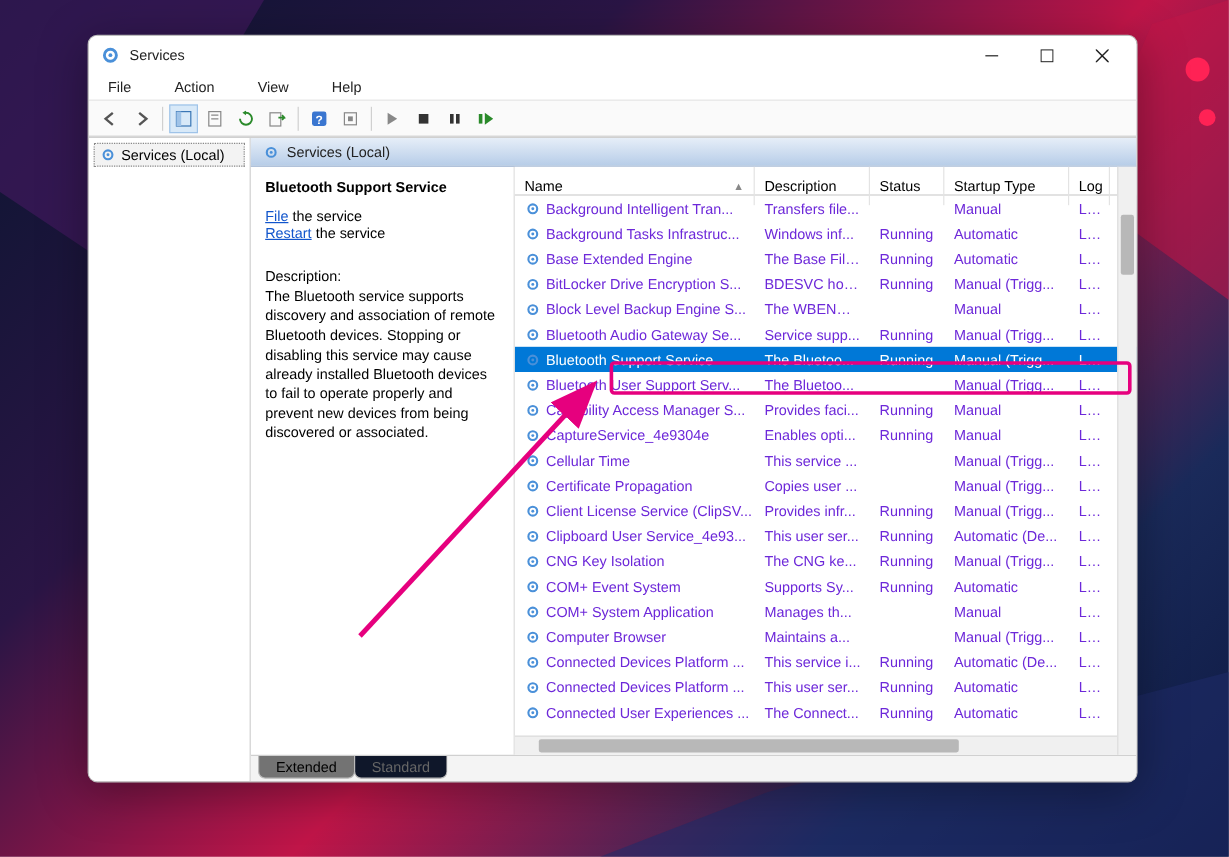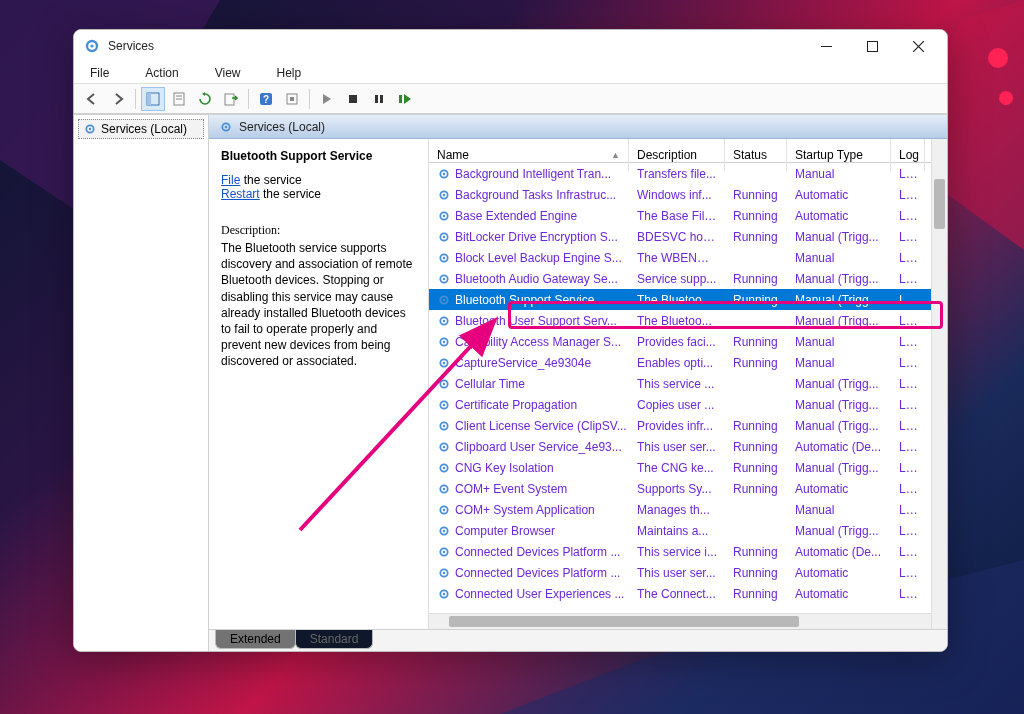--- a/index.html
+++ b/index.html
@@ -111,21 +111,21 @@
   }
   .details-pane {
     width: 220px;
     padding: 10px 12px;
     border-right: 1px solid #ddd;
     font-size: 12px;
     overflow: hidden;
   }
   .details-pane h3 { font-size: 12px; font-weight: 700; margin-bottom: 10px; }
   .details-pane .link { color: #1155cc; text-decoration: underline; cursor: pointer; }
-  .details-pane .desc-label { margin-top: 22px; margin-bottom: 2px; font-family: Liberation Serif, serif; }
+  .details-pane .desc-label { margin-top: 22px; margin-bottom: 2px; }
   .details-pane .desc-text { line-height: 1.35; }
 
   .list-pane {
     flex: 1;
     display: flex; flex-direction: column;
     min-width: 0;
     position: relative;
   }
   .col-headers {
     display: flex;

